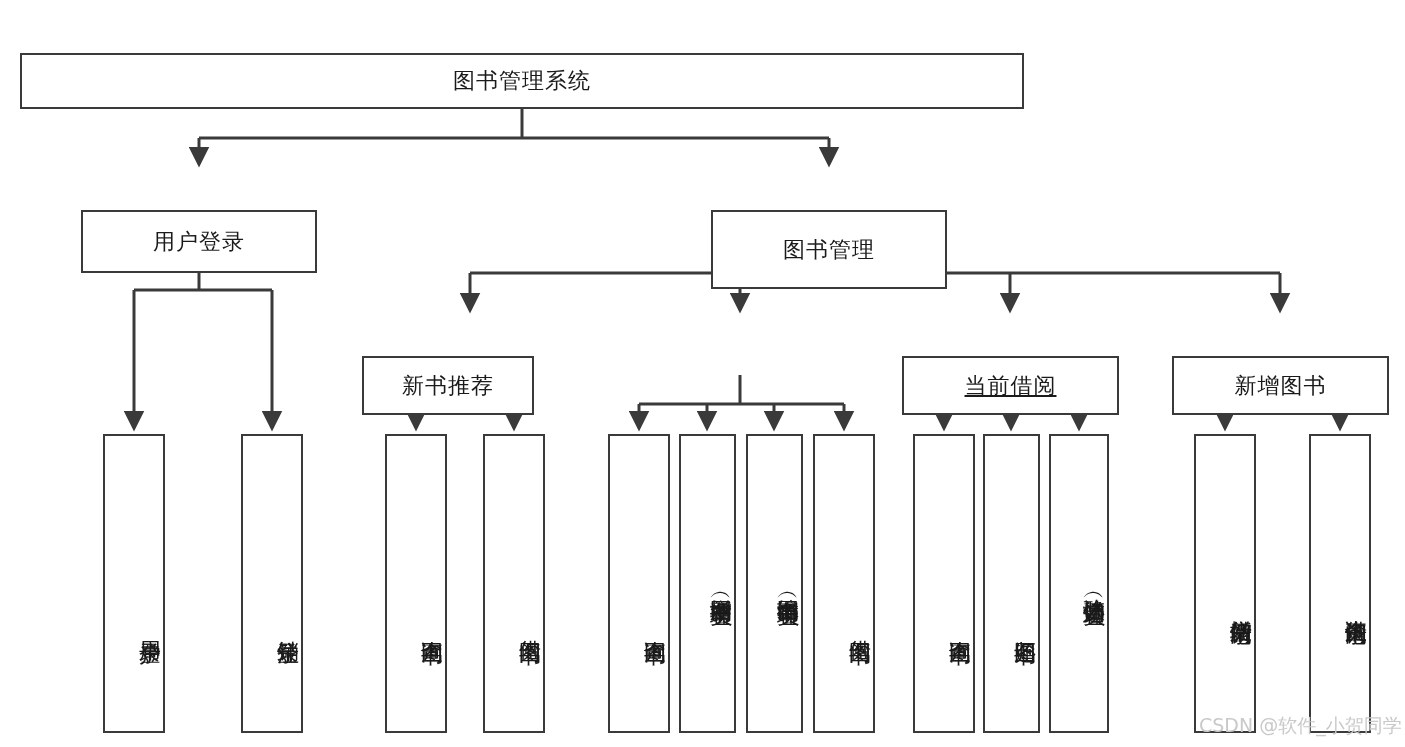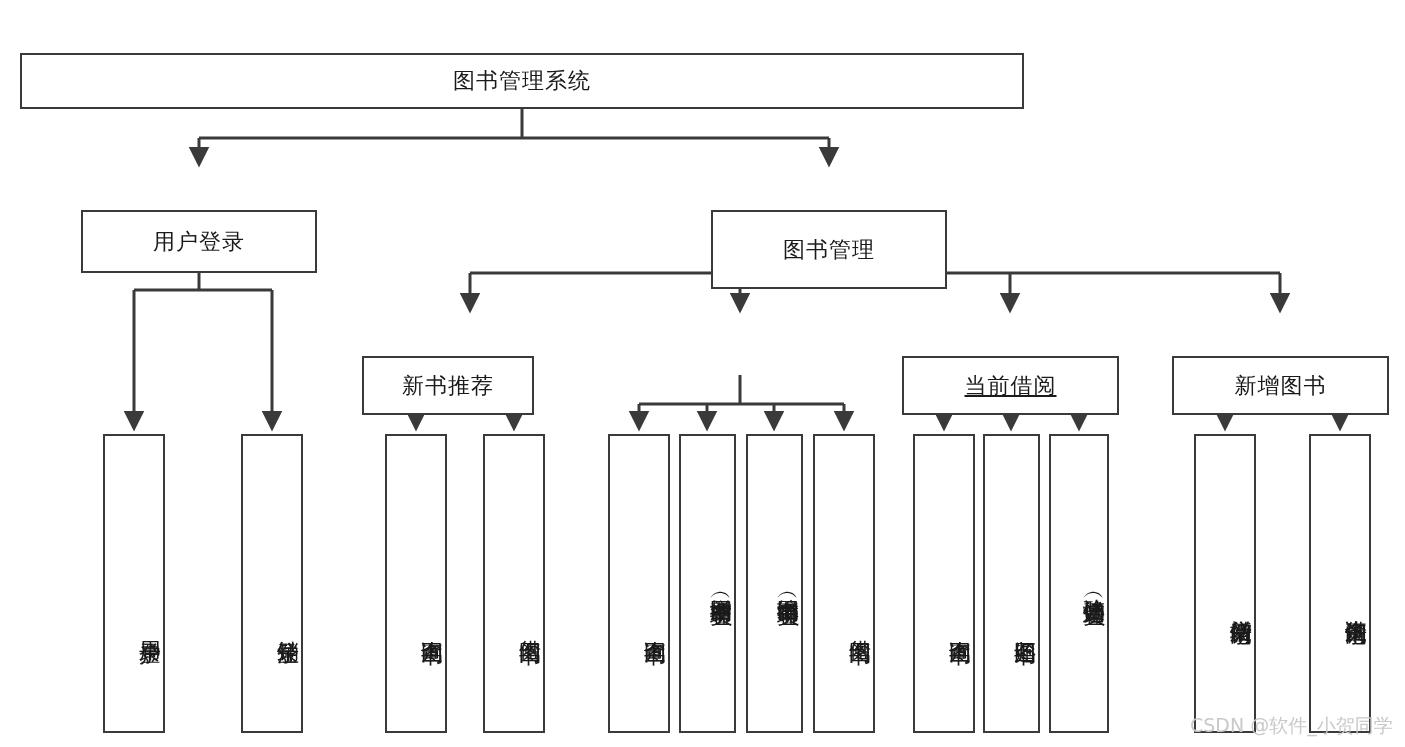--- a/index.html
+++ b/index.html
@@ -56,20 +56,21 @@
   }
   .node-label {
     display: block;
   }
   .watermark {
     position: absolute;
     color: #c9c9c9;
     font-size: 19px;
     white-space: nowrap;
     font-family: "DejaVu Sans", "Liberation Sans", sans-serif;
+    margin-left: 9px;
   }
 </style>
 </head>
 <body>
 
 <div id="canvas">
 
   <svg id="edges" viewBox="0 0 1405 747" xmlns="http://www.w3.org/2000/svg">
     <defs>
       <marker id="arrow" viewBox="0 0 12 12" refX="10" refY="6" markerWidth="7" markerHeight="7" orient="auto-start-reverse">

